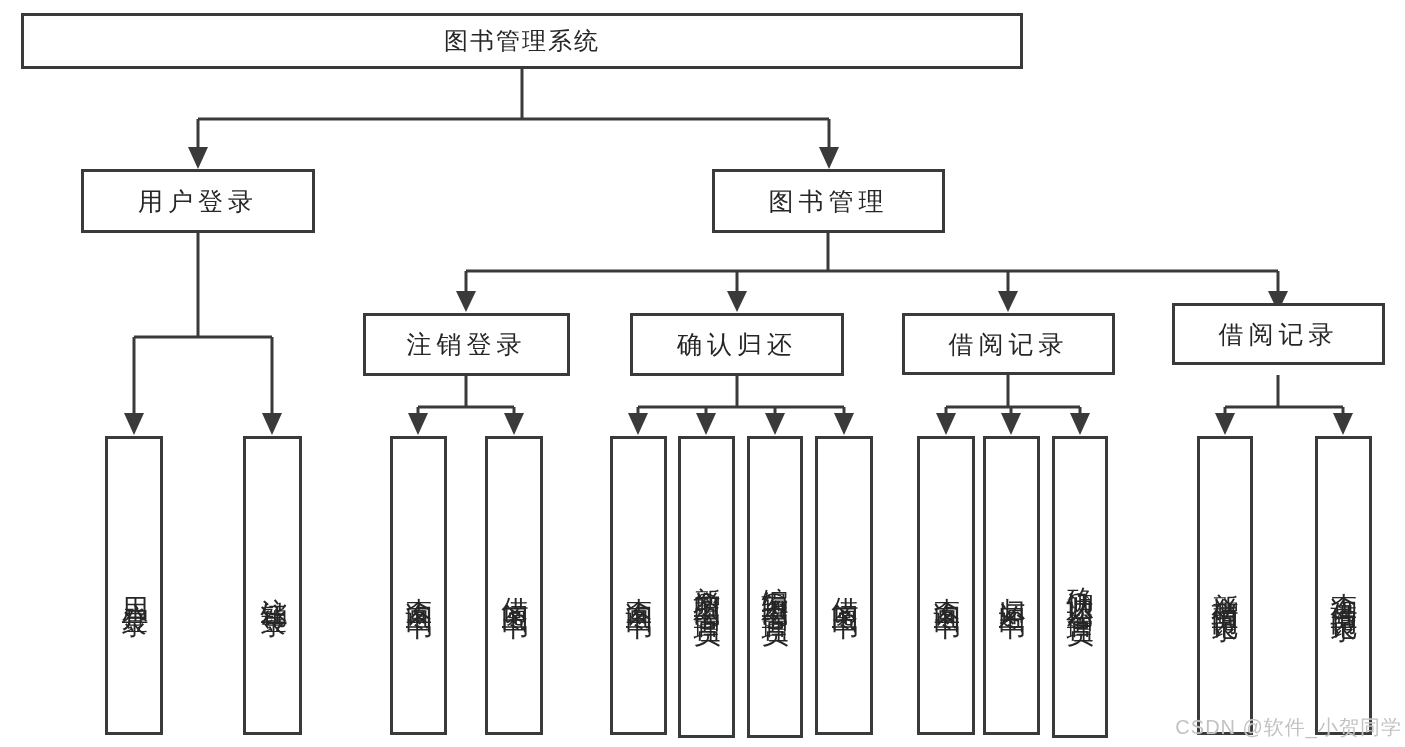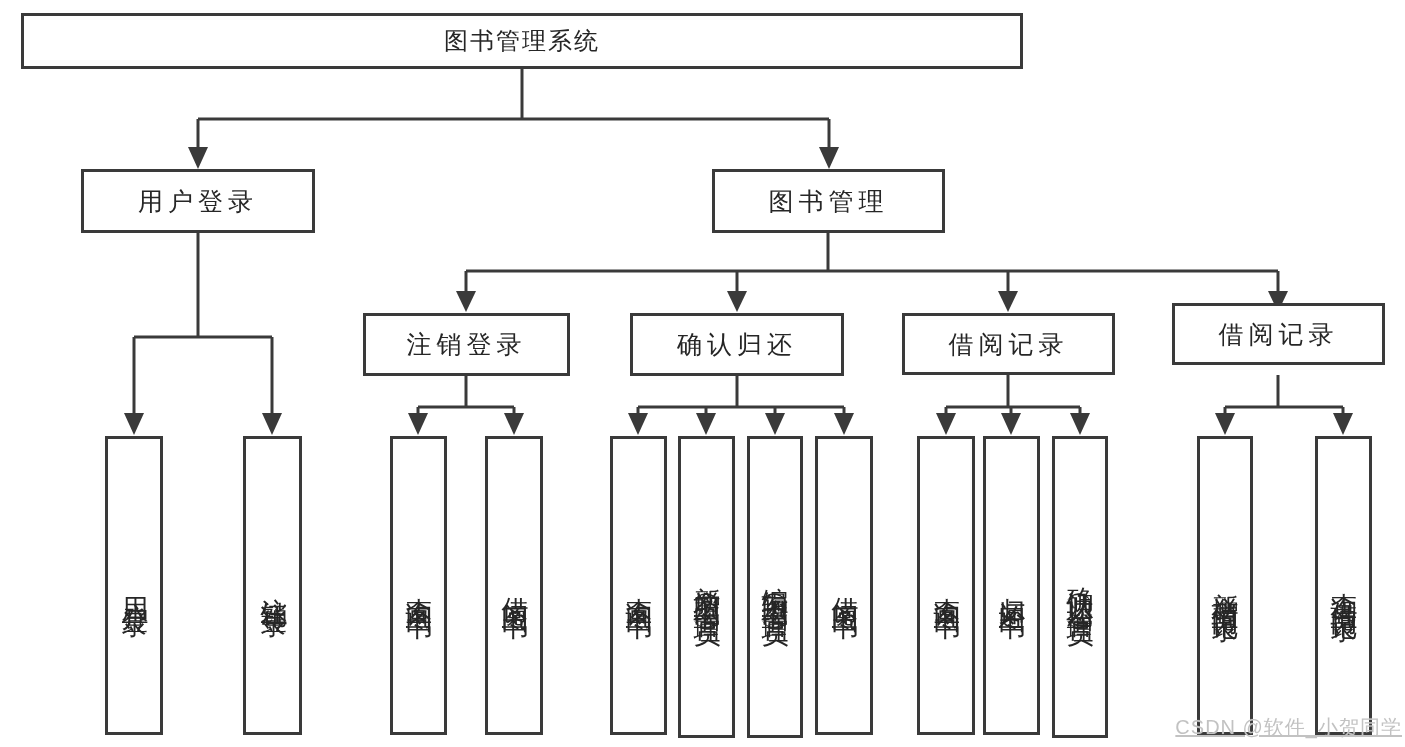--- a/index.html
+++ b/index.html
@@ -43,21 +43,20 @@
   }
   .watermark {
     position: absolute;
     right: 3px;
     bottom: 6px;
     z-index: 3;
     font-size: 20px;
     letter-spacing: 1px;
     color: #c2c2c2;
     text-shadow: 0 0 1px rgba(255,255,255,0.6);
-    text-decoration: underline;
   }
 </style>
 </head>
 <body>
 
 <div class="stage">
 
   <svg class="connectors" viewBox="0 0 1405 747" fill="none" xmlns="http://www.w3.org/2000/svg">
 
     <g stroke="#3a3a3a" stroke-width="3">

